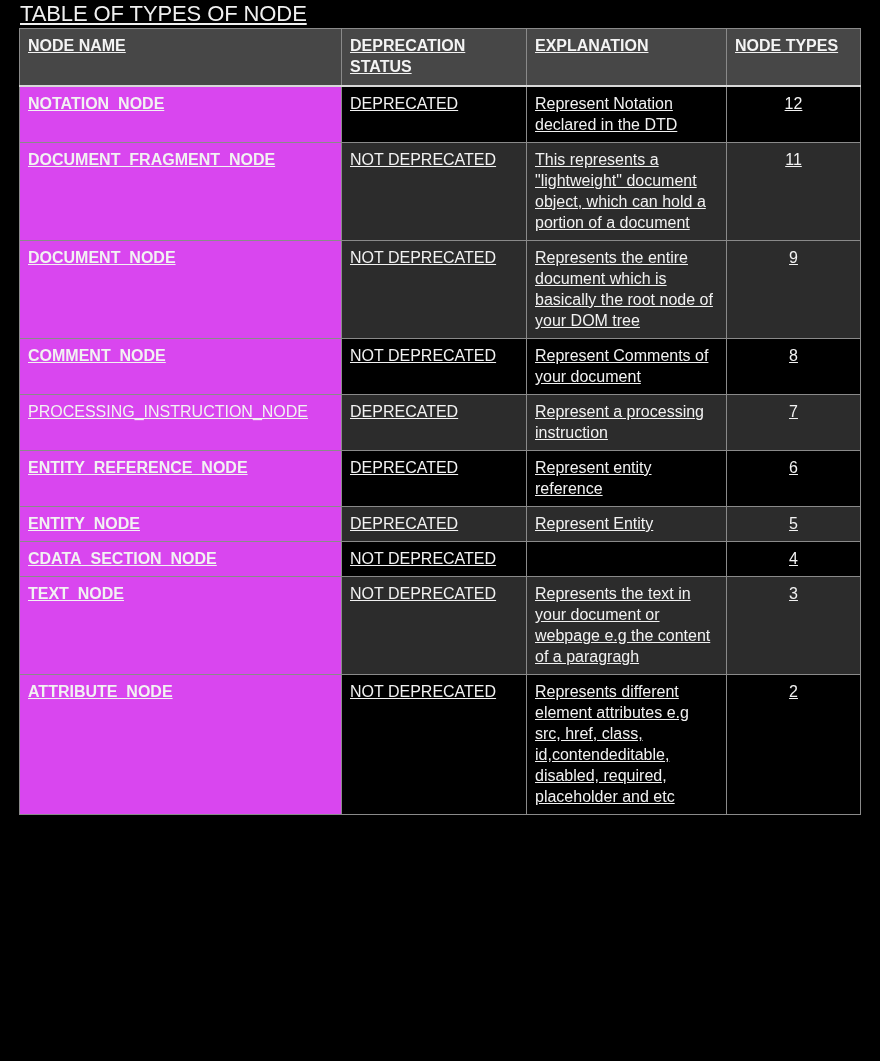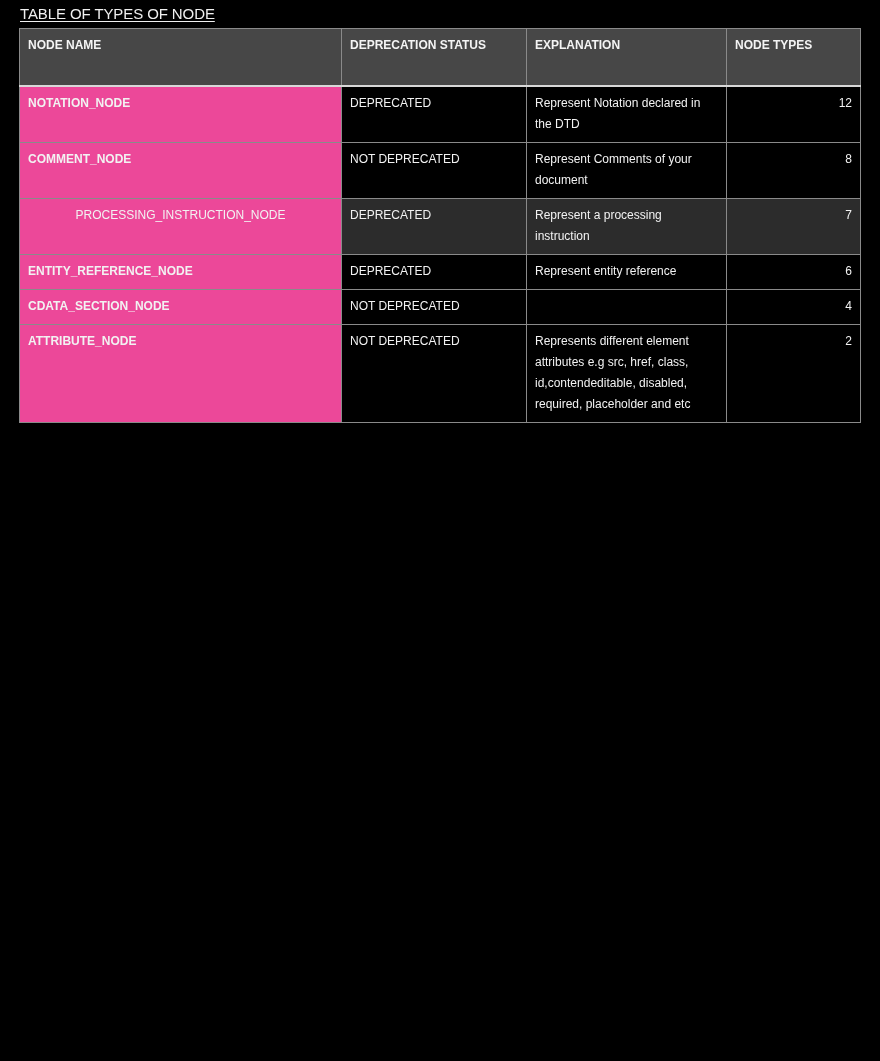--- a/index.html
+++ b/index.html
@@ -12,61 +12,62 @@
     height: 1061px;
     position: relative;
     overflow: hidden;
     font-family: "Liberation Sans", sans-serif;
     color: #f2f2f2;
   }
   .title {
     position: absolute;
     left: 20px;
     top: 3px;
-    font-size: 15px;
+    font-size: 22px;
     line-height: 22px;
     text-decoration: underline;
     text-underline-offset: 2px;
     color: #f0f0f0;
     letter-spacing: -0.1px;
   }
   table.node-table {
     position: absolute;
     left: 19px;
     top: 28px;
     width: 841px;
     border-collapse: collapse;
     table-layout: fixed;
-    font-size: 12px;
+    font-size: 16px;
     line-height: 21px;
+    text-decoration: underline;
   }
   .node-table col.c1 { width: 322px; }
   .node-table col.c2 { width: 185px; }
   .node-table col.c3 { width: 200px; }
   .node-table col.c4 { width: 134px; }
   .node-table th, .node-table td {
     border: 1px solid #8a8a8a;
     vertical-align: top;
     text-align: left;
     padding: 6px 8px 7px 8px;
     overflow: hidden;
   }
   .node-table thead th {
     background: #474747;
     font-weight: bold;
     color: #f4f4f4;
     height: 43px;
     border-bottom: 2px solid #d8d8d8;
   }
   .node-table td.name {
-    background: #ec4899;
+    background: #d946ef;
     font-weight: bold;
   }
-  .node-table td.name.normal { font-weight: normal; text-align: center; }
-  .node-table td.num { text-align: right; }
+  .node-table td.name.normal { font-weight: normal; }
+  .node-table td.num { text-align: center; }
   .node-table tr.dark td.alt { background: #000000; }
   .node-table tr.light td.alt { background: #2c2c2c; }
 </style>
 </head>
 <body>
 
 <div class="title">TABLE OF TYPES OF NODE</div>
 
 <table class="node-table">
   <colgroup>
@@ -83,43 +84,67 @@
       <th>NODE TYPES</th>
     </tr>
   </thead>
   <tbody>
     <tr class="dark">
       <td class="name">NOTATION_NODE</td>
       <td class="alt">DEPRECATED</td>
       <td class="alt">Represent Notation declared in the DTD</td>
       <td class="alt num">12</td>
     </tr>
+    <tr class="light">
+      <td class="name">DOCUMENT_FRAGMENT_NODE</td>
+      <td class="alt">NOT DEPRECATED</td>
+      <td class="alt">This represents a "lightweight" document object, which can hold a portion of a document</td>
+      <td class="alt num">11</td>
+    </tr>
+    <tr class="light">
+      <td class="name">DOCUMENT_NODE</td>
+      <td class="alt">NOT DEPRECATED</td>
+      <td class="alt">Represents the entire document which is basically the root node of your DOM tree</td>
+      <td class="alt num">9</td>
+    </tr>
     <tr class="dark">
       <td class="name">COMMENT_NODE</td>
       <td class="alt">NOT DEPRECATED</td>
       <td class="alt">Represent Comments of your document</td>
       <td class="alt num">8</td>
     </tr>
     <tr class="light">
       <td class="name normal">PROCESSING_INSTRUCTION_NODE</td>
       <td class="alt">DEPRECATED</td>
       <td class="alt">Represent a processing instruction</td>
       <td class="alt num">7</td>
     </tr>
     <tr class="dark">
       <td class="name">ENTITY_REFERENCE_NODE</td>
       <td class="alt">DEPRECATED</td>
       <td class="alt">Represent entity reference</td>
       <td class="alt num">6</td>
     </tr>
+    <tr class="light">
+      <td class="name">ENTITY_NODE</td>
+      <td class="alt">DEPRECATED</td>
+      <td class="alt">Represent Entity</td>
+      <td class="alt num">5</td>
+    </tr>
     <tr class="dark">
       <td class="name">CDATA_SECTION_NODE</td>
       <td class="alt">NOT DEPRECATED</td>
       <td class="alt"></td>
       <td class="alt num">4</td>
+    </tr>
+    <tr class="light">
+      <td class="name">TEXT_NODE</td>
+      <td class="alt">NOT DEPRECATED</td>
+      <td class="alt">Represents the text in your document or webpage e.g the content of a paragragh</td>
+      <td class="alt num">3</td>
     </tr>
     <tr class="dark">
       <td class="name">ATTRIBUTE_NODE</td>
       <td class="alt">NOT DEPRECATED</td>
       <td class="alt">Represents different element attributes e.g src, href, class, id,contendeditable, disabled, required, placeholder and etc</td>
       <td class="alt num">2</td>
     </tr>
   </tbody>
 </table>
 

